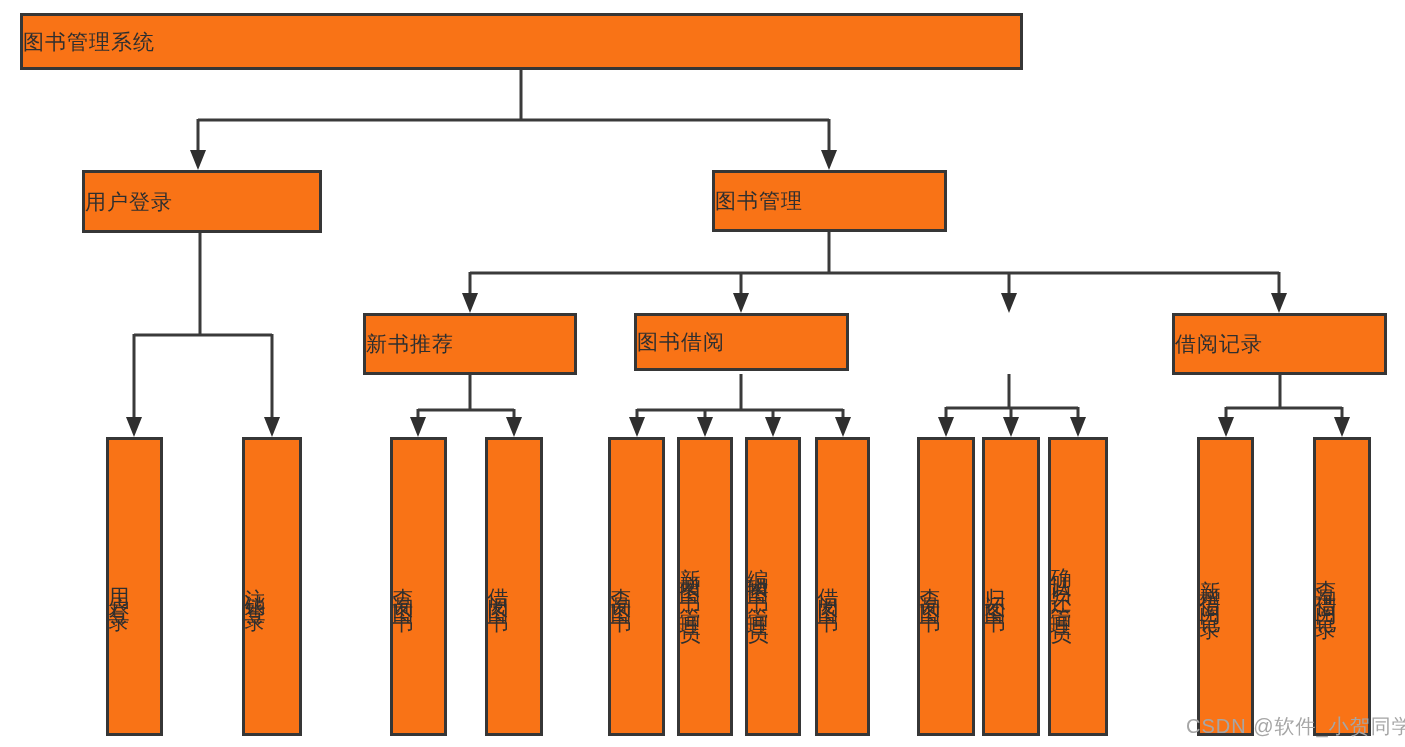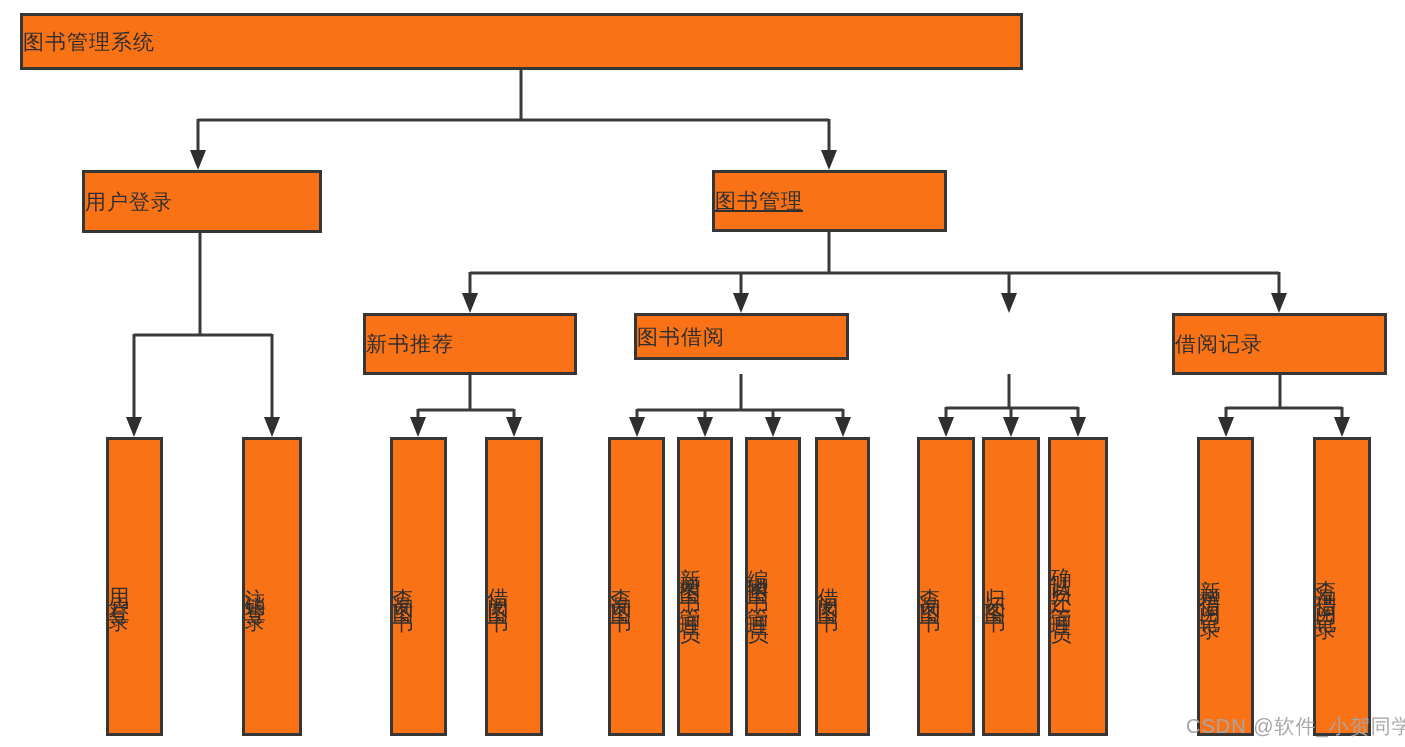--- a/index.html
+++ b/index.html
@@ -104,28 +104,28 @@
     </g>
   </svg>
 
   <div class="node hnode" style="left:20px; top:13px; width:1003px; height:57px;">
     <span>图书管理系统</span>
   </div>
 
   <div class="node hnode" style="left:82px; top:170px; width:240px; height:63px;">
     <span>用户登录</span>
   </div>
-  <div class="node hnode" style="left:712px; top:170px; width:235px; height:62px;text-decoration:underline;">
+  <div class="node hnode" style="left:712px; top:170px; width:235px; height:62px;">
     <span>图书管理</span>
   </div>
 
   <div class="node hnode" style="left:363px; top:313px; width:214px; height:62px;">
     <span>新书推荐</span>
   </div>
-  <div class="node hnode" style="left:634px; top:313px; width:215px; height:47px;">
+  <div class="node hnode" style="left:634px; top:313px; width:215px; height:58px;">
     <span>图书借阅</span>
   </div>
   <div class="node hnode" style="left:1172px; top:313px; width:215px; height:62px;">
     <span>借阅记录</span>
   </div>
 
   <div class="node vnode" style="left:106px; top:437px; width:57px; height:299px;">
     <span>用户登录</span>
   </div>
   <div class="node vnode" style="left:242px; top:437px; width:60px; height:299px;">

